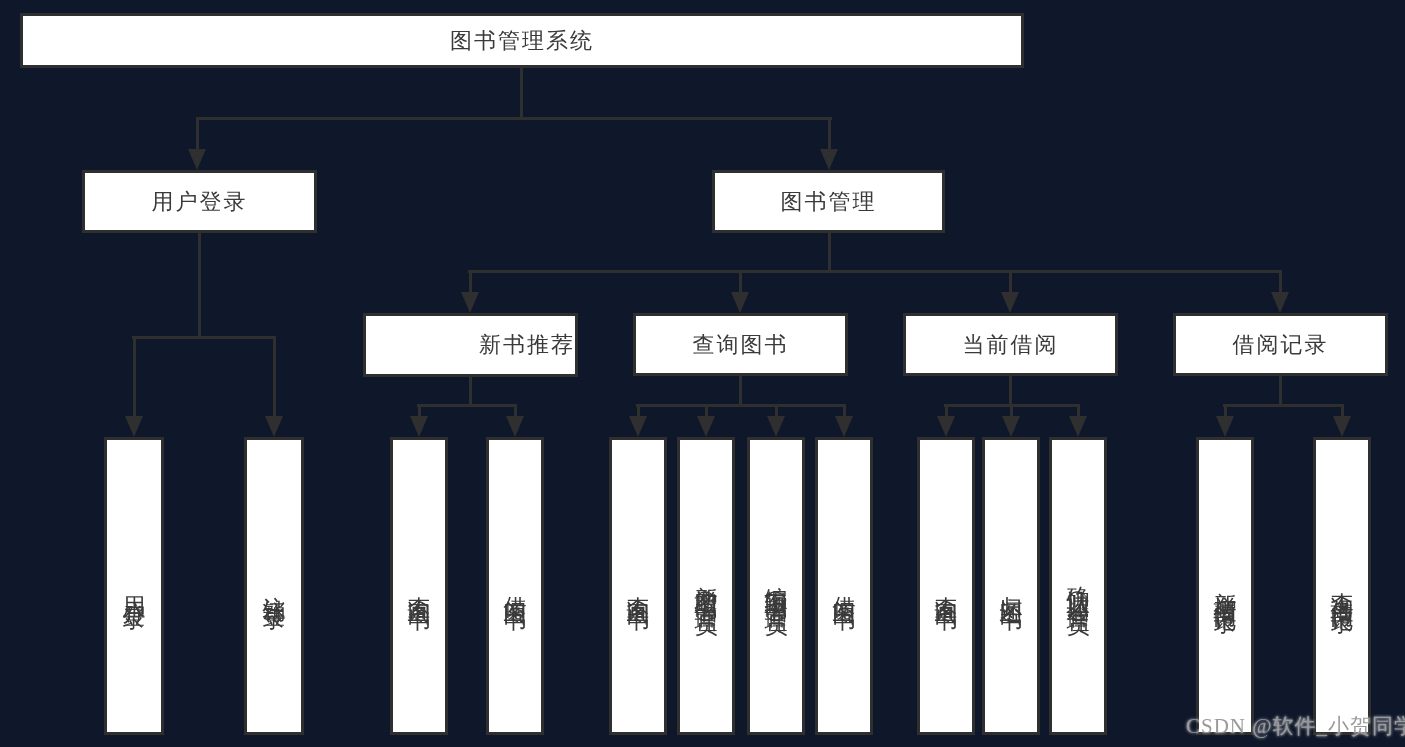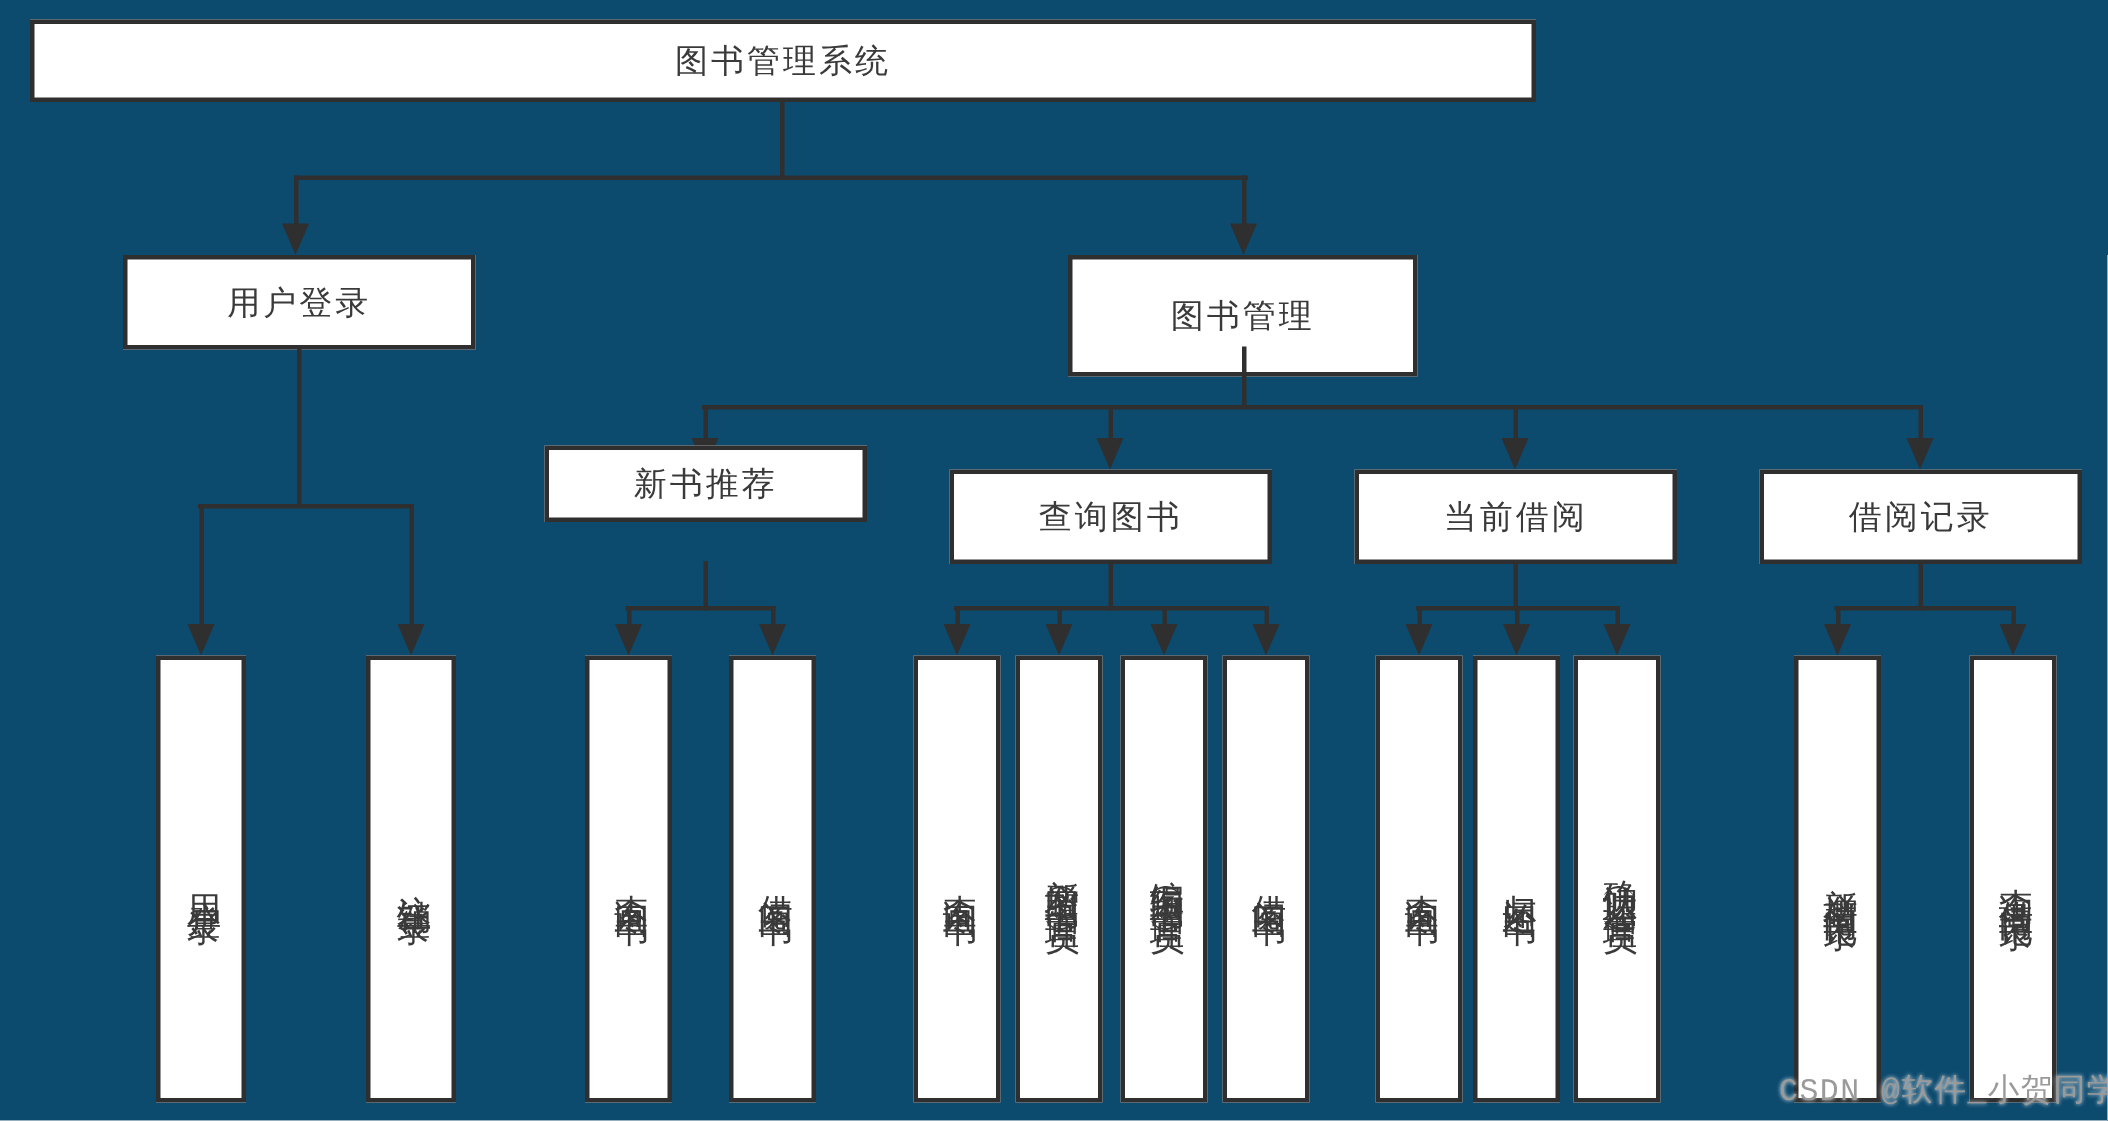--- a/index.html
+++ b/index.html
@@ -1,18 +1,18 @@
 <!DOCTYPE html>
 <html><head>
 <meta charset="utf-8">
 <style>
   html,body { margin:0; padding:0; background:#ffffff; }
   .canvas {
-    position:relative; width:1405px; height:747px; background:#0c4a6e;
-    font-family:Liberation Mono, monospace; overflow:hidden;
+    position:relative; width:1405px; height:747px; background:#0f172a;
+    font-family:Liberation Serif, serif; overflow:hidden;
   }
   .box {
     position:absolute; box-sizing:border-box;
     border:3px solid #2f2f2f; background:#ffffff;
     display:flex; align-items:center; justify-content:center;
     color:#3a3a3a;
   }
   .hbox { font-size:22px; letter-spacing:2px; white-space:nowrap; }
   .vbox .vtext {
     writing-mode:vertical-rl; text-orientation:mixed;
@@ -42,21 +42,21 @@
   <div class="line" style="left:520px; top:68px; width:3px; height:52px;"></div>
   <div class="line" style="left:196px; top:117px; width:636px; height:3px;"></div>
   <div class="line" style="left:196px; top:117px; width:3px; height:34px;"></div>
   <div class="arrow" style="left:188px; top:149px;"></div>
   <div class="line" style="left:828px; top:117px; width:3px; height:34px;"></div>
   <div class="arrow" style="left:820px; top:149px;"></div>
 
   <div class="box hbox" style="left:82px; top:170px; width:235px; height:63px;">
     <span>用户登录</span>
   </div>
-  <div class="box hbox" style="left:712px; top:170px; width:233px; height:81px;justify-content:center;">
+  <div class="box hbox" style="left:712px; top:170px; width:233px; height:63px;justify-content:center;">
     <span>图书管理</span>
   </div>
 
   <div class="line" style="left:198px; top:231px; width:3px; height:107px;"></div>
   <div class="line" style="left:132px; top:336px; width:144px; height:3px;"></div>
   <div class="line" style="left:133px; top:336px; width:3px; height:82px;"></div>
   <div class="arrow" style="left:125px; top:416px;"></div>
   <div class="line" style="left:273px; top:336px; width:3px; height:82px;"></div>
   <div class="arrow" style="left:265px; top:416px;"></div>
 
@@ -64,21 +64,21 @@
   <div class="line" style="left:468px; top:270px; width:814px; height:3px;"></div>
   <div class="line" style="left:469px; top:270px; width:3px; height:24px;"></div>
   <div class="arrow" style="left:461px; top:292px;"></div>
   <div class="line" style="left:739px; top:270px; width:3px; height:24px;"></div>
   <div class="arrow" style="left:731px; top:292px;"></div>
   <div class="line" style="left:1009px; top:270px; width:3px; height:24px;"></div>
   <div class="arrow" style="left:1001px; top:292px;"></div>
   <div class="line" style="left:1279px; top:270px; width:3px; height:24px;"></div>
   <div class="arrow" style="left:1271px; top:292px;"></div>
 
-  <div class="box hbox" style="left:363px; top:297px; width:215px; height:51px;">
+  <div class="box hbox" style="left:363px; top:313px; width:215px; height:64px;justify-content:flex-end;">
     <span>新书推荐</span>
   </div>
   <div class="box hbox" style="left:633px; top:313px; width:215px; height:63px;">
     <span>查询图书</span>
   </div>
   <div class="box hbox" style="left:1173px; top:313px; width:215px; height:63px;">
     <span>借阅记录</span>
   </div>
   <div class="box hbox" style="left:903px; top:313px; width:215px; height:63px;">
     <span>当前借阅</span>

